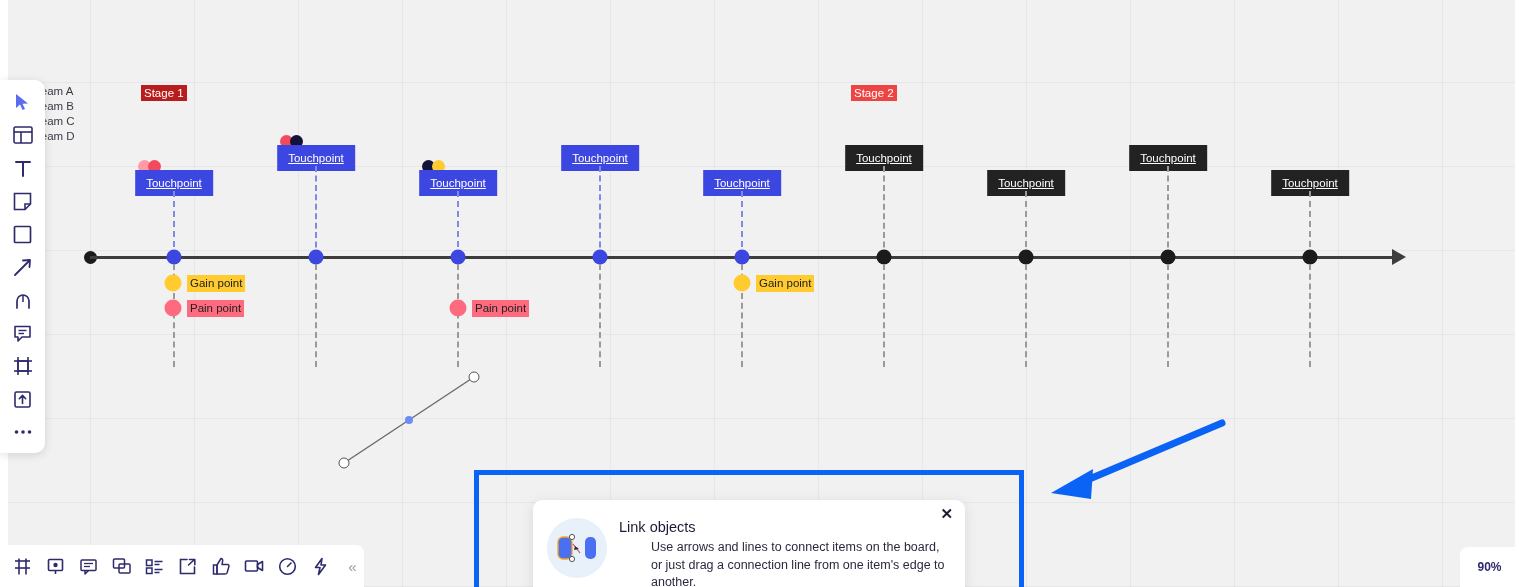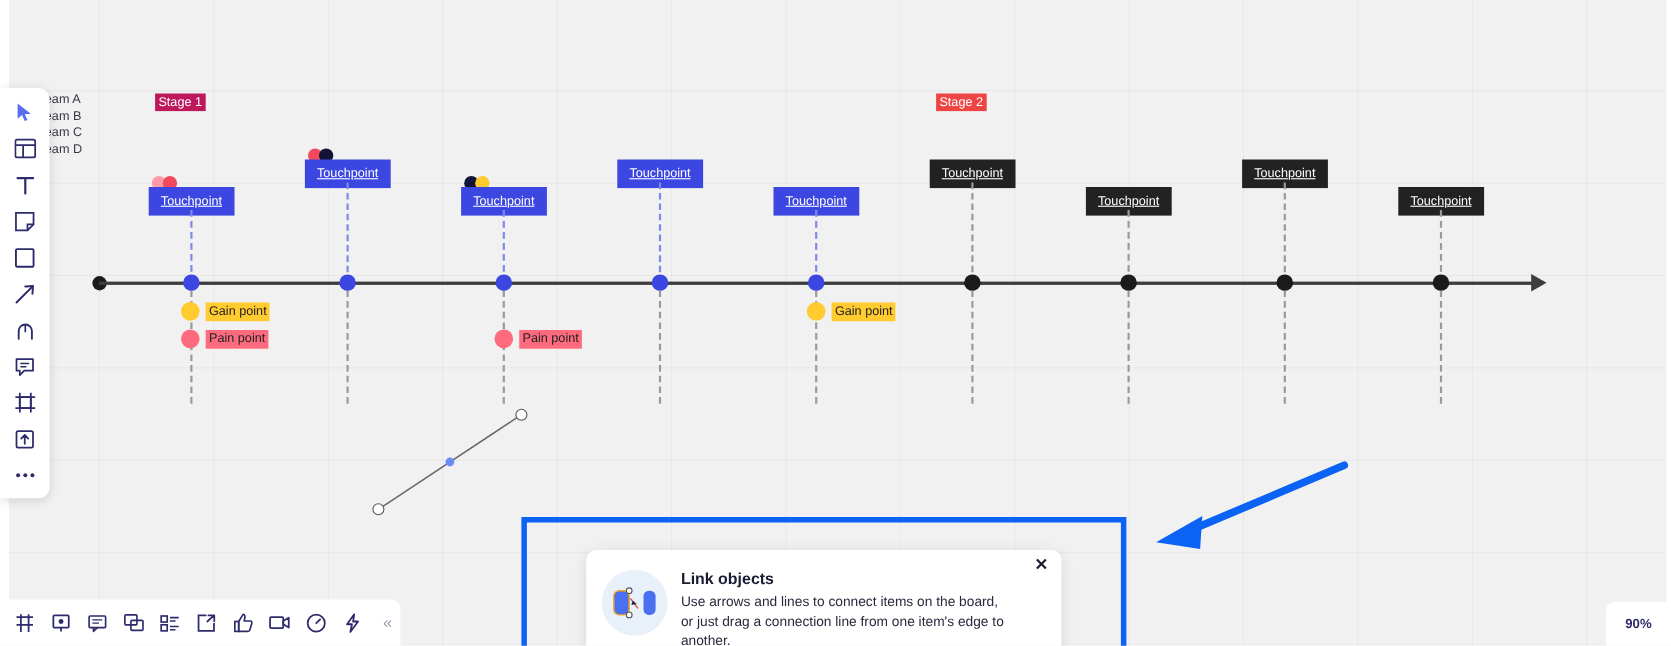--- a/index.html
+++ b/index.html
@@ -43,21 +43,21 @@
 
   
   .stage-label {
     position: absolute;
     font-size: 11.5px;
     line-height: 14px;
     padding: 1px 3px;
     white-space: nowrap;
     color: #ffffff;
   }
-  .stage-label.blue { background: #be185d; }
+  .stage-label.blue { background: #b91c1c; }
   .stage-label.dark { background: #ef4444; }
 
   
   .timeline-line {
     position: absolute;
     left: 90px; top: 256px; width: 1312px; height: 3px;
     background: #3d3d3d;
   }
   .timeline-start-dot {
     position: absolute; left: 84px; top: 251px;
@@ -225,27 +225,28 @@
   .tt-illus {
     width: 60px; height: 60px; flex: 0 0 60px;
     border-radius: 50%;
     background: #e8f0fa;
     position: relative;
     margin-top: 2px;
     margin-right: 12px;
   }
   .tt-text { padding-top: 2px; }
   .tt-title {
-    font-size: 14.5px; font-weight: bold;
+    font-size: 14.5px; font-weight: normal;
     color: #1b1b34; line-height: 18px;
     margin-bottom: 3px;
   }
   .tt-body {
     font-size: 12.5px; color: #2a2a3f;
     line-height: 17.5px;
+    margin-left: 32px;
   }
   .tt-close {
     position: absolute;
     right: 12px; top: 6px;
     font-size: 15px; color: #1b1b34;
     cursor: pointer; line-height: 1;
     font-weight: bold;
   }
 </style>
 </head>

